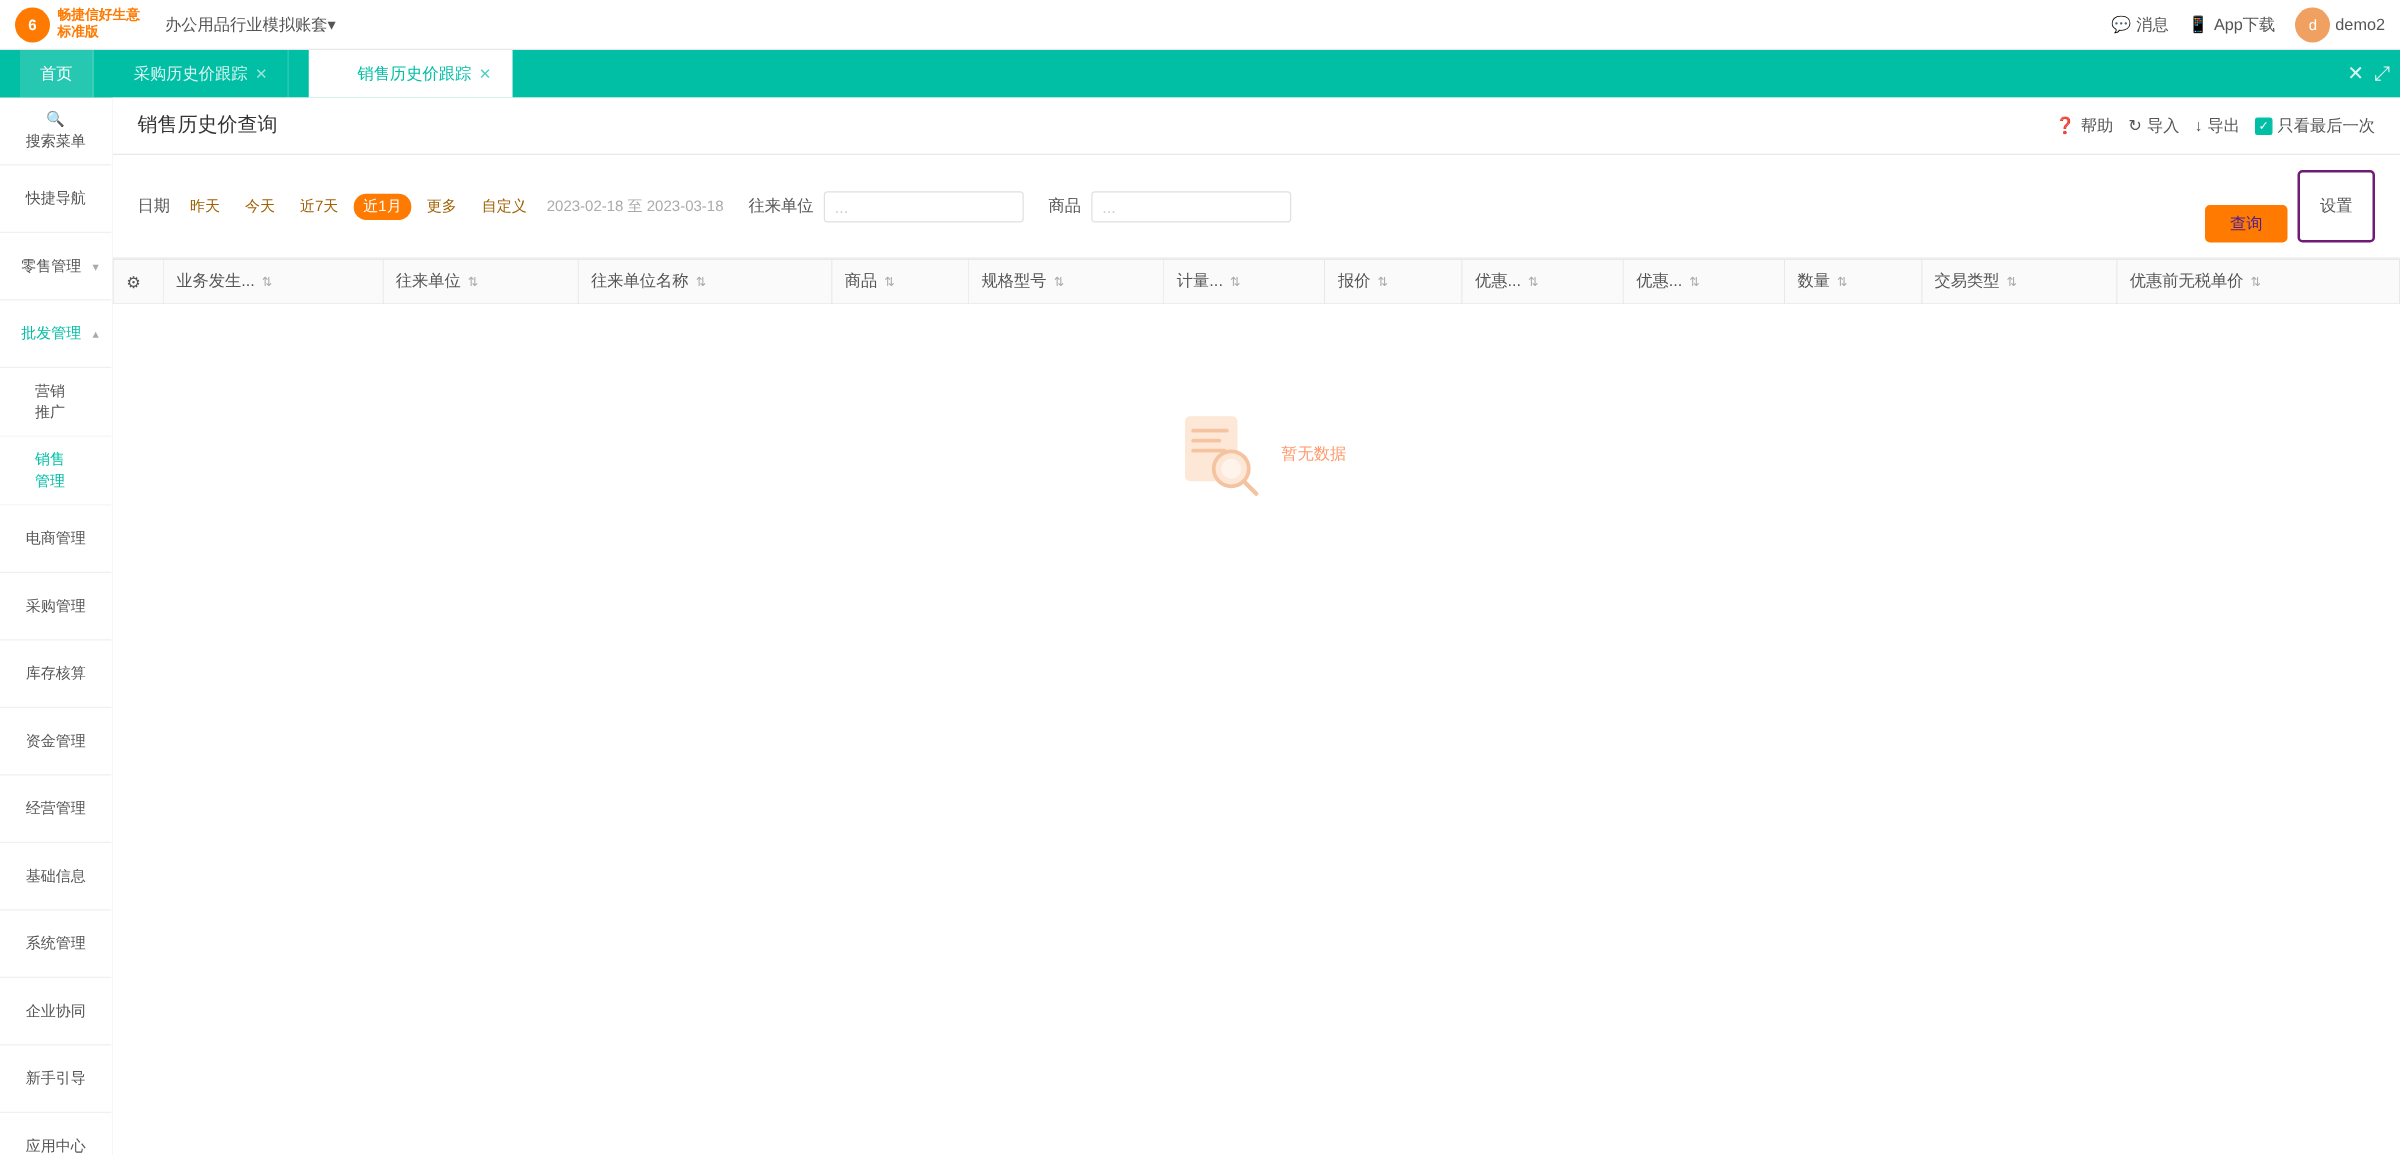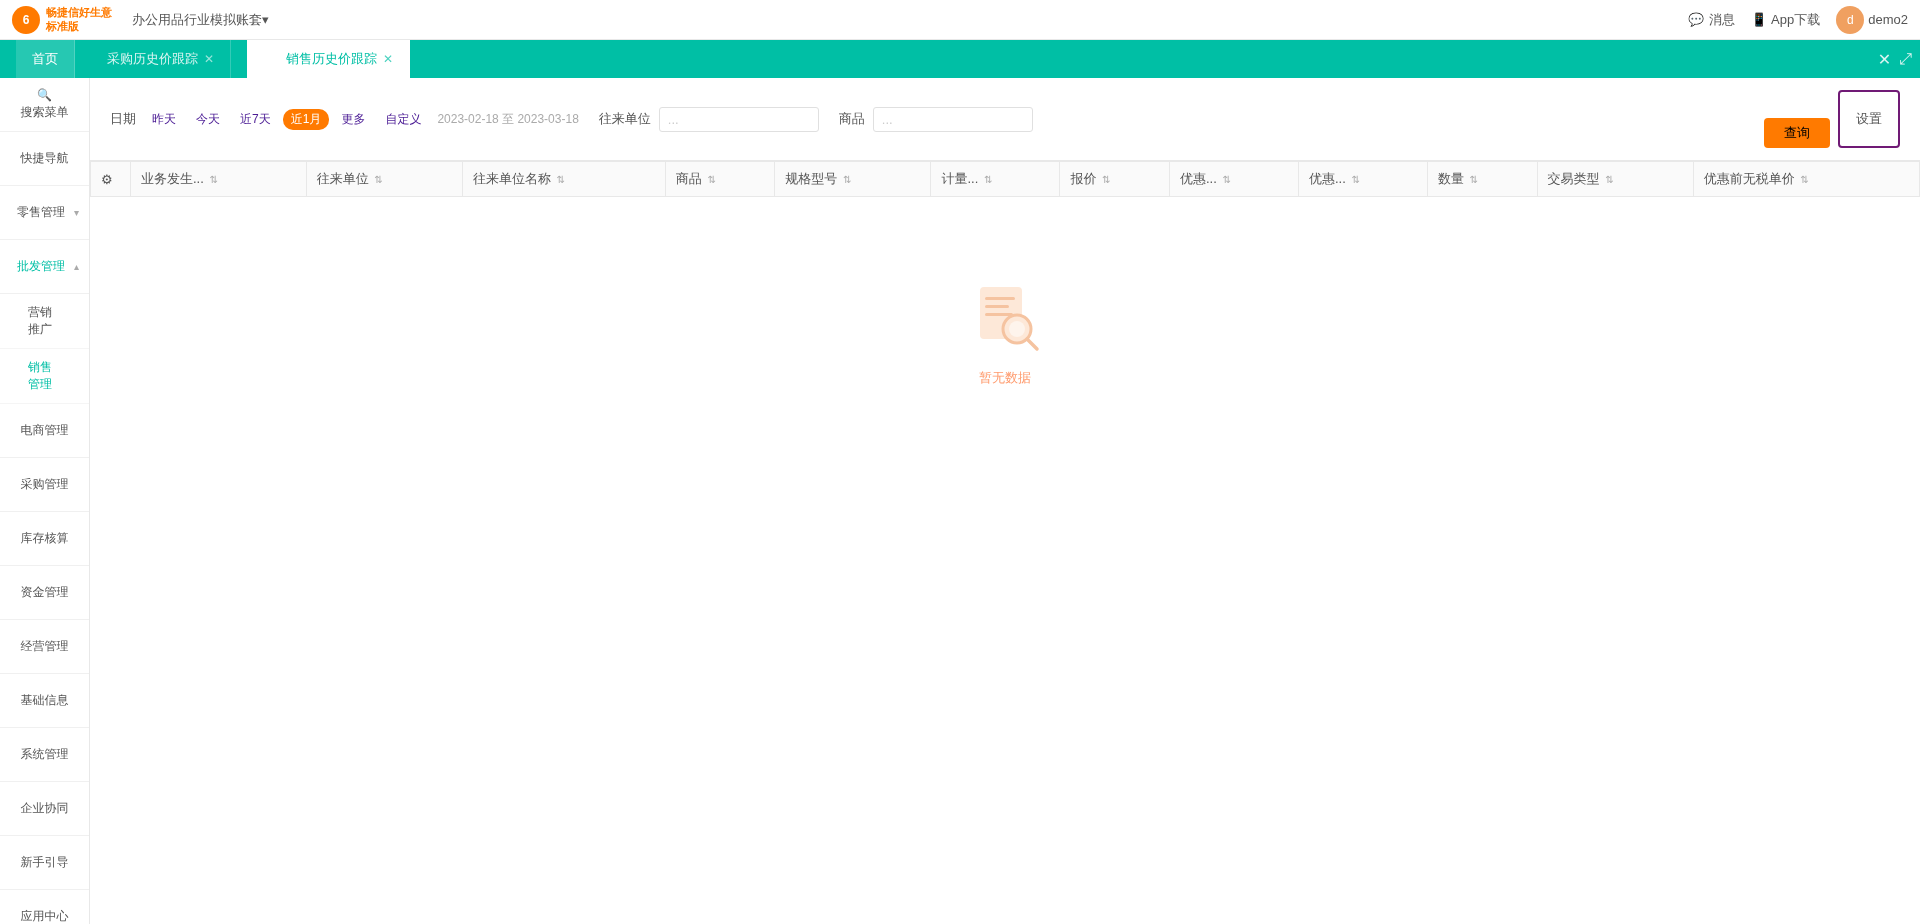--- a/index.html
+++ b/index.html
@@ -118,26 +118,26 @@
       padding: 12px 20px;
       display: flex;
       align-items: center;
       gap: 20px;
       border-bottom: 1px solid #e8e8e8;
       flex-wrap: wrap;
     }
     .filter-group { display: flex; align-items: center; gap: 8px; }
     .filter-label { color: #555; font-size: 13px; white-space: nowrap; }
     .date-options { display: flex; gap: 4px; align-items: center; }
-    .date-btn { padding: 2px 8px; border-radius: 3px; font-size: 12px; cursor: pointer; color: #4c1d95; border: none; background: transparent; }
+    .date-btn { padding: 2px 8px; border-radius: 3px; font-size: 12px; cursor: pointer; color: #a16207; border: none; background: transparent; }
     .date-btn.active { background: #ff7a00; color: #fff; border-radius: 10px; }
     .date-range { font-size: 12px; color: #aaa; }
     .filter-input-field { border: 1px solid #e0e0e0; border-radius: 3px; padding: 4px 8px; font-size: 13px; color: #333; min-width: 160px; cursor: pointer; display: flex; align-items: center; justify-content: space-between; }
     .filter-actions { margin-left: auto; display: flex; gap: 8px; }
-    .btn-query { background: #ff7a00; color: #000000; border: none; border-radius: 4px; padding: 6px 20px; font-size: 13px; cursor: pointer; margin-top: 28px; }
+    .btn-query { background: #ff7a00; color: #4c1d95; border: none; border-radius: 4px; padding: 6px 20px; font-size: 13px; cursor: pointer; margin-top: 28px; }
     .btn-setting { background: #fff; color: #555; border: 2px solid #701a75; border-radius: 4px; padding: 6px 16px; font-size: 13px; cursor: pointer; }
 
     
     .table-area { flex: 1; overflow: auto; }
     .data-table { width: 100%; border-collapse: collapse; font-size: 13px; }
     .data-table th {
       background: #fafafa;
       border: 1px solid #e8e8e8;
       padding: 8px 10px;
       text-align: left;
@@ -146,21 +146,21 @@
       white-space: nowrap;
       position: relative;
       cursor: pointer;
     }
     .data-table th .sort-icon { font-size: 10px; color: #aaa; margin-left: 2px; }
     .data-table th.gear-col { width: 40px; }
 
     
     .empty-state {
       display: flex;
-      flex-direction: column;
+      flex-direction: row;
       align-items: center;
       justify-content: center;
       padding: 80px 0;
       gap: 12px;
       flex: 1;
     }
     .empty-text { color: #ff9a6c; font-size: 13px; }
 
     
     .empty-img {
@@ -288,20 +288,41 @@
     </div>
     <div class="sidebar-item">
       
     </div>
 
   </div>
 
   <div class="content-area">
     <div class="page">
 
+      <div class="page-header">
+        <div class="page-title">销售历史价查询</div>
+        <div class="page-header-actions">
+          <span>
+            <span>❓</span>
+            <span>帮助</span>
+          </span>
+          <span>
+            <span>↻</span>
+            <span>导入</span>
+          </span>
+          <span>
+            <span>↓</span>
+            <span>导出</span>
+          </span>
+          <span class="check-item">
+            <span class="check-box"></span>
+            <span>只看最后一次</span>
+          </span>
+        </div>
+      </div>
 
       <div class="filter-bar">
         <div class="filter-group">
           <span class="filter-label">日期</span>
           <div class="date-options">
             <button class="date-btn">昨天</button>
             <button class="date-btn">今天</button>
             <button class="date-btn">近7天</button>
             <button class="date-btn active">近1月</button>
             <button class="date-btn">更多</button>

